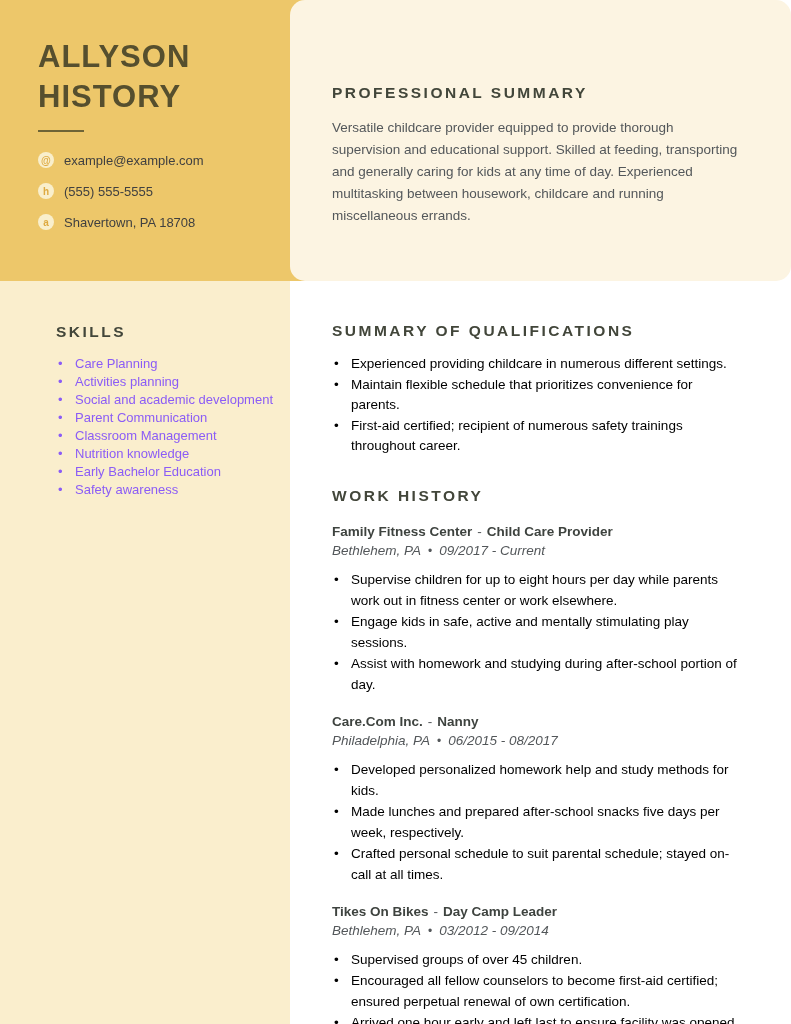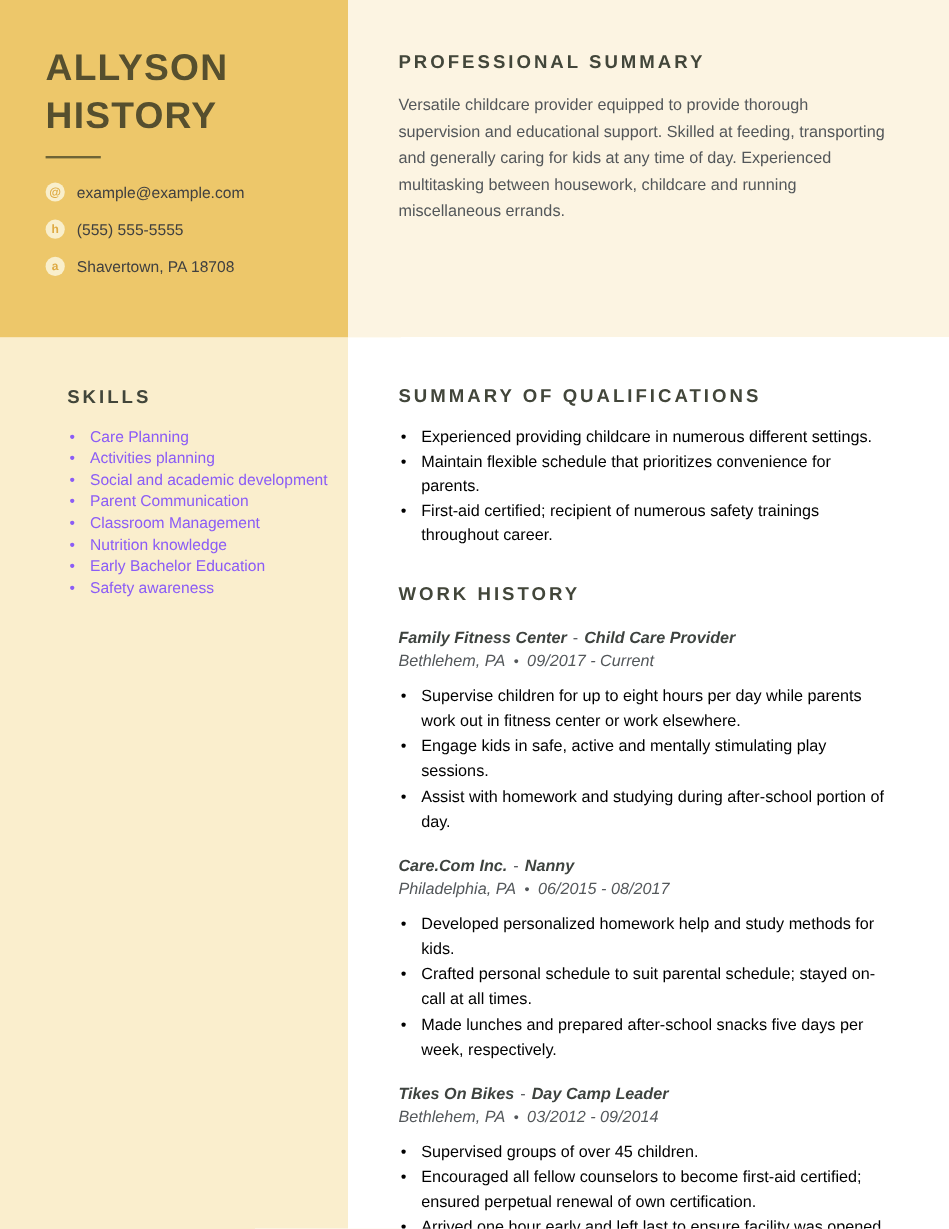--- a/index.html
+++ b/index.html
@@ -117,21 +117,22 @@
     color: #53575a;
   }
   .deg-b { font-weight: bold; font-style: italic; color: #474a38; }
 
   
   .right-top {
     position: absolute;
     left: 290px; top: 0;
     width: 501px; height: 281px;
     background: #fcf4e2;
-    padding: 44px 52px 0 42px;
+    padding: 84px 52px 0 42px;
+    border-radius: 15px;
   }
   .right-top p {
     margin: 15px 0 0;
     font-size: 13.5px;
     line-height: 22px;
     color: #53575a;
   }
 
   .right-body {
     position: absolute;
@@ -142,21 +143,21 @@
   }
   .right-body .bullets li { line-height: 20px; margin-bottom: 1px; }
 
   .work-history-section { margin-top: 31px; }
   .job { margin-top: 19px; }
   .job-title {
     margin: 0;
     font-size: 13.5px;
     color: #3e433f;
   }
-  .job-title .b { font-weight: bold; font-style: italic; }
+  .job-title .b { font-weight: bold; }
   .title-sep { margin: 0 5px; font-weight: normal; color: #53575a; }
   .job-meta {
     margin: 4px 0 0;
     font-size: 13.5px;
     font-style: italic;
     color: #53575a;
   }
   .meta-dot { font-style: normal; margin: 0 7px; font-size: 12px; }
   .job .bullets { margin-top: 11px; }
   .job .bullets li { line-height: 21px; margin-bottom: 0; }
@@ -237,22 +238,22 @@
           <li>Engage kids in safe, active and mentally stimulating play sessions.</li>
           <li>Assist with homework and studying during after-school portion of day.</li>
         </ul>
       </article>
 
       <article class="job">
         <p class="job-title"><span class="b">Care.Com Inc.</span><span class="title-sep">-</span><span class="b">Nanny</span></p>
         <p class="job-meta"><span>Philadelphia, PA</span><span class="meta-dot">•</span><span>06/2015 - 08/2017</span></p>
         <ul class="bullets">
           <li>Developed personalized homework help and study methods for kids.</li>
+          <li>Made lunches and prepared after-school snacks five days per week, respectively.</li>
           <li>Crafted personal schedule to suit parental schedule; stayed on-call at all times.</li>
-          <li>Made lunches and prepared after-school snacks five days per week, respectively.</li>
         </ul>
       </article>
 
       <article class="job">
         <p class="job-title"><span class="b">Tikes On Bikes</span><span class="title-sep">-</span><span class="b">Day Camp Leader</span></p>
         <p class="job-meta"><span>Bethlehem, PA</span><span class="meta-dot">•</span><span>03/2012 - 09/2014</span></p>
         <ul class="bullets">
           <li>Supervised groups of over 45 children.</li>
           <li>Encouraged all fellow counselors to become first-aid certified; ensured perpetual renewal of own certification.</li>
           <li>Arrived one hour early and left last to ensure facility was opened, closed and cleaned properly.</li>

